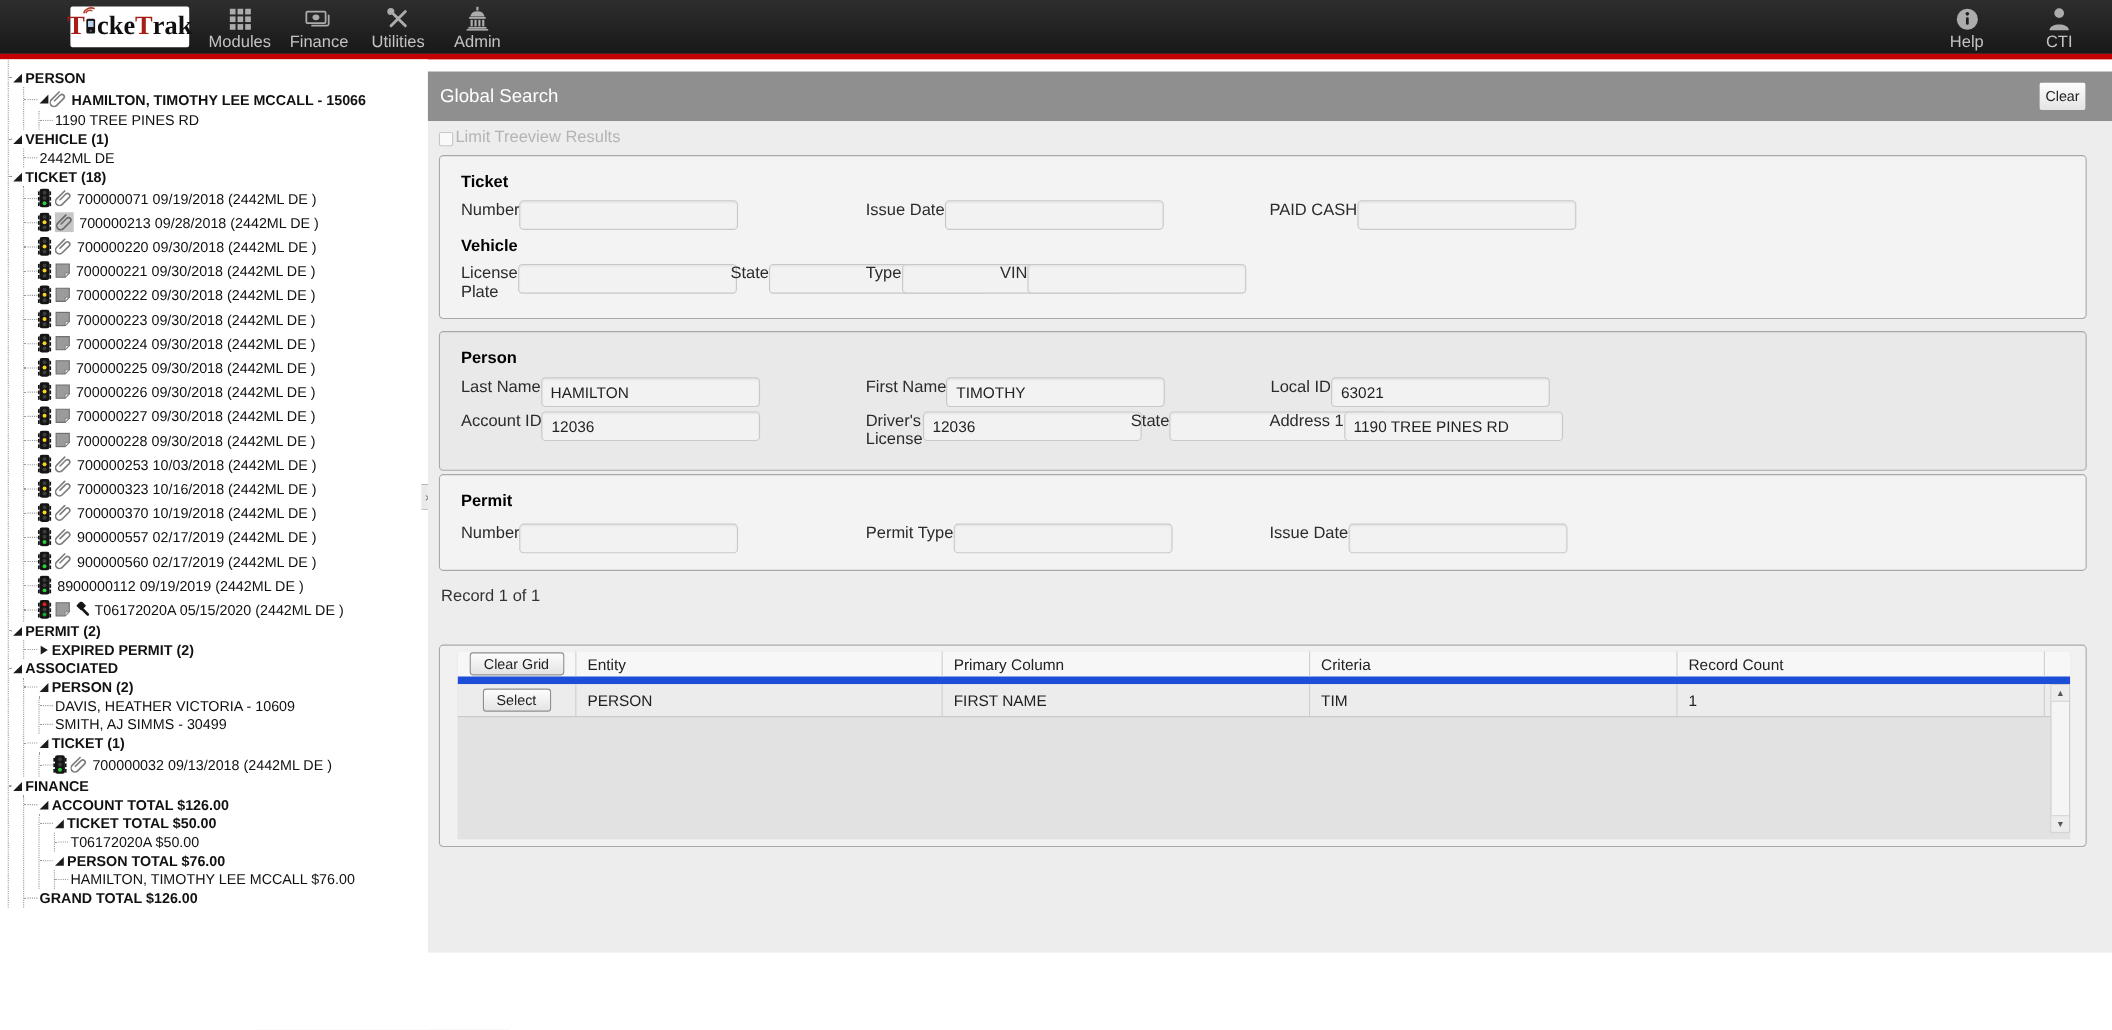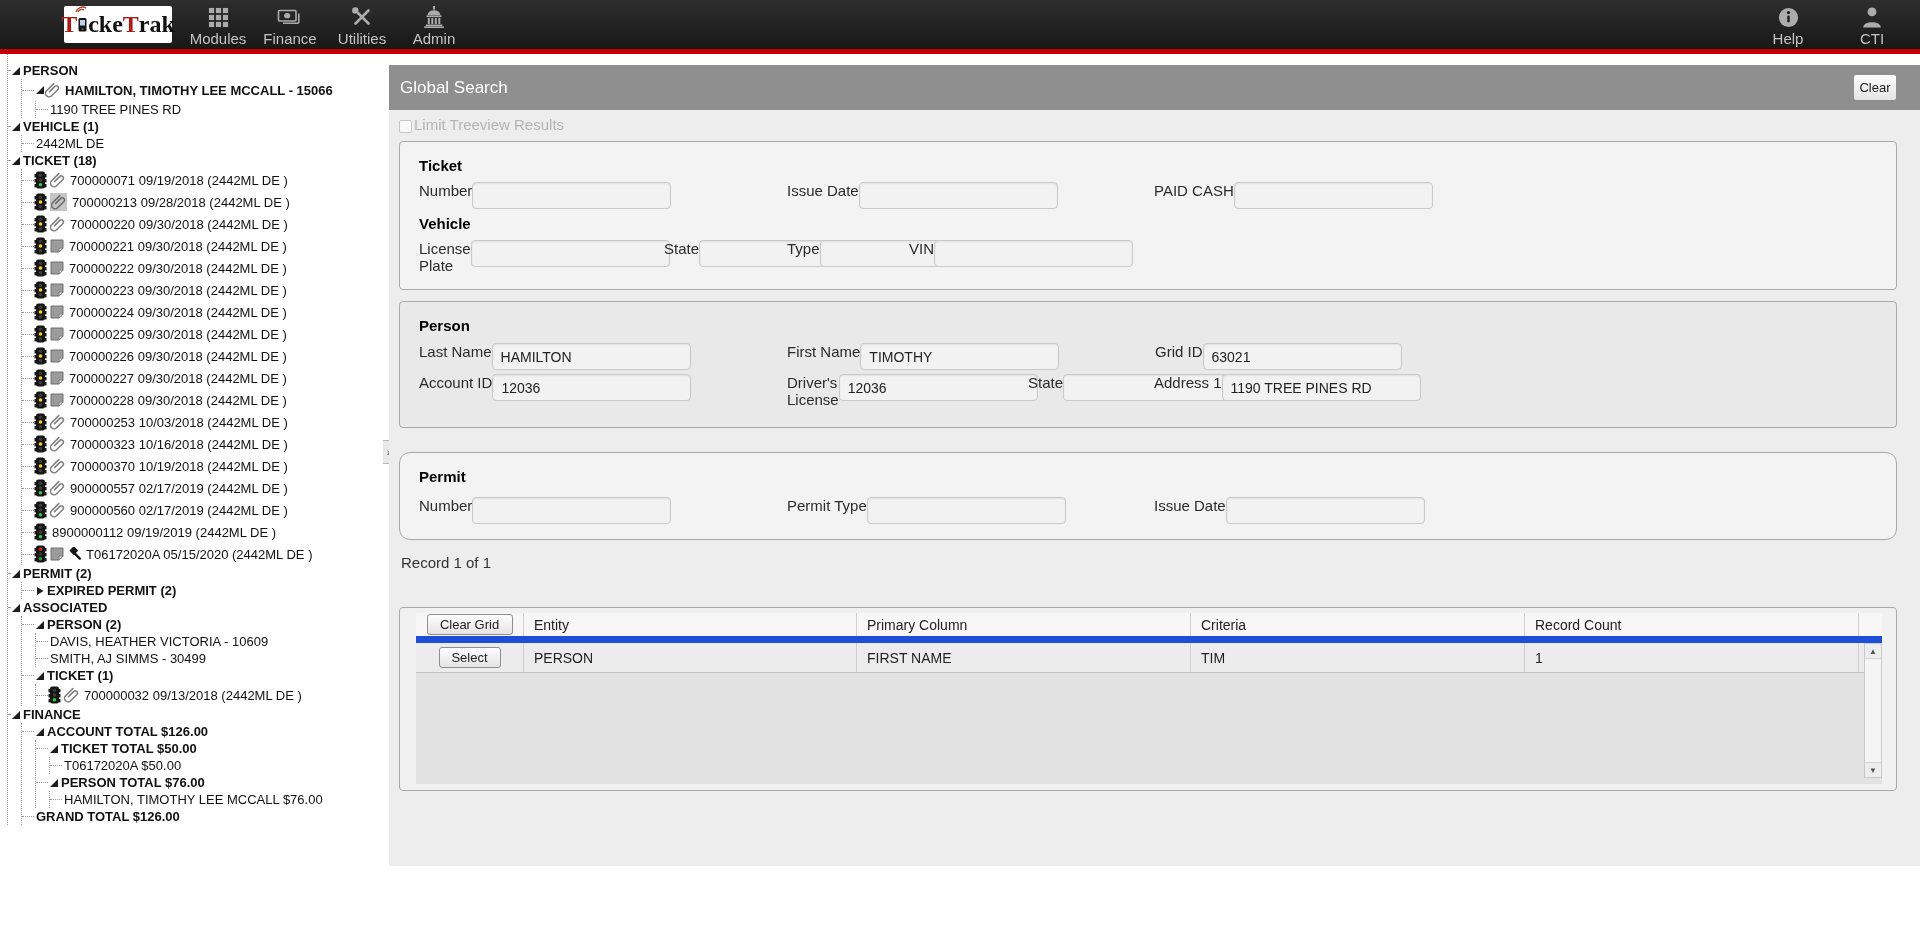--- a/index.html
+++ b/index.html
@@ -71,21 +71,21 @@
                box-shadow:inset 0 1px 2px rgba(0,0,0,0.07); font-size:14px; color:#222;
                padding:0 8px; font-family:"Liberation Sans", sans-serif; }
   .w358{width:358px}.w357{width:357px}.w235{width:235px}.w113{width:113px}.w112{width:112px}
   .w234{width:234px}.w231{width:231px}.w80{width:80px}.w354{width:354px}
   .gap46{margin-right:46px}
   #panel-tv { margin-top:8px; }
   #panel-tv .ph2 { margin-top:6px; }
   #panel-person { margin-top:11px; padding-bottom:16px; }
   #panel-person .frow2 { margin-top:4px; }
   #panel-person .frow1 { margin-top:9px; }
-  #panel-permit { margin-top:24px; padding-bottom:15px;border-radius:11px; }
+  #panel-permit { margin-top:3px; padding-bottom:15px; }
   #panel-permit .frow { margin-top:12px; }
   .record-status { margin-top:14px; height:16px; font-size:15px; color:#333; padding-left:2px; }
 
   
   .grid-panel { margin-top:37px; height:184px; border:1px solid #a9a9a9; border-radius:4px;
                 background:#f1f1f1; }
   .grid-viewport { position:relative; margin:5px 14px 6px 16px; height:171px; background:#e2e2e3;
                    overflow:hidden; }
   .g-row { display:flex; width:100%; height:30px; align-items:stretch; }
   .g-head { background:#f7f7f7; border-bottom:7px solid #1d4ed8; }
@@ -927,21 +927,21 @@
       <div class="frow frow1">
         <div class="fld w358">
             <label>Last Name</label>
           <input value="HAMILTON" style="">
           </div>
         <div class="fld w358">
             <label>First Name</label>
           <input value="TIMOTHY" style="">
           </div>
         <div class="fld w358">
-            <label>Grid ID</label>
+            <label>Local ID</label>
           <input value="63021" style="">
           </div>
       </div>
       <div class="frow frow2">
         <div class="fld w358">
             <label>Account ID</label>
           <input value="12036" style="">
           </div>
         <div class="fld w231">
             <label>Driver's License</label>

